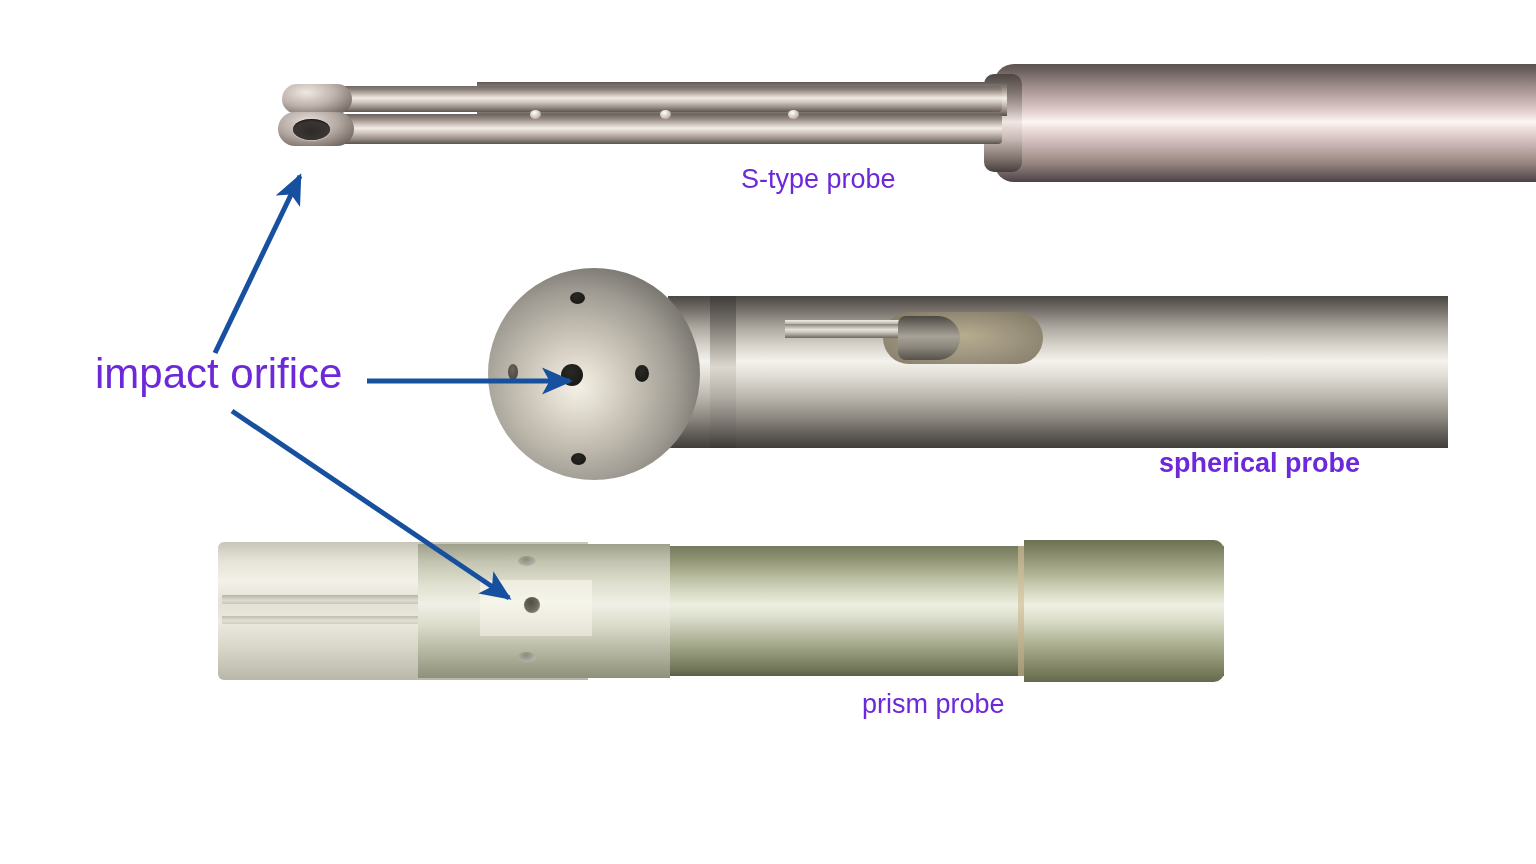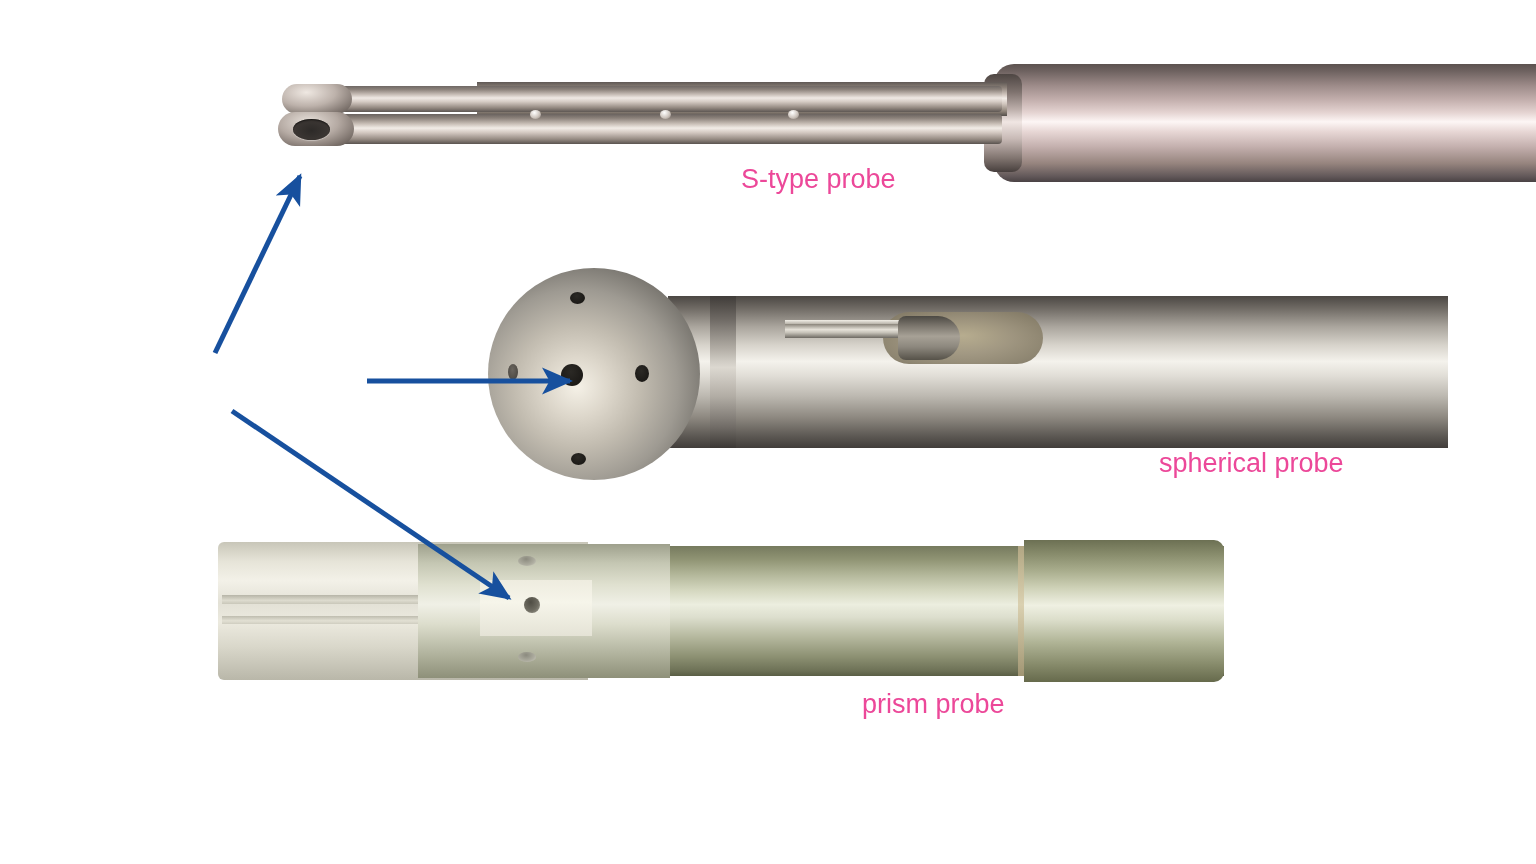--- a/index.html
+++ b/index.html
@@ -14,39 +14,40 @@
     position: relative;
     width: 1536px;
     height: 864px;
     background: #ffffff;
     overflow: hidden;
   }
 
   
   .label {
     position: absolute;
-    color: #ec4899;
+    color: #6d28d9;
     white-space: nowrap;
     font-family: "Liberation Sans", sans-serif;
     line-height: 1;
   }
   .label-main {
     font-size: 42px;
     left: 95px;
     top: 353px;
   }
   .label-stype {
     font-size: 27px;
     left: 741px;
     top: 166px;
   }
   .label-spherical {
     font-size: 27px;
     left: 1159px;
     top: 450px;
+    font-weight: bold;
   }
   .label-prism {
     font-size: 27px;
     left: 862px;
     top: 680px;
     margin-top: 11px;
   }
 
   
   #annotations {
@@ -363,20 +364,21 @@
       </marker>
     </defs>
 
     <line x1="215" y1="353" x2="300" y2="176" stroke="#17509e" stroke-width="5" marker-end="url(#ah)"></line>
 
     <line x1="367" y1="381" x2="570" y2="381" stroke="#17509e" stroke-width="5" marker-end="url(#ah)"></line>
 
     <line x1="232" y1="411" x2="509" y2="598" stroke="#17509e" stroke-width="5" marker-end="url(#ah)"></line>
   </svg>
 
+  <div class="label label-main">impact orifice</div>
 
   <div class="label label-stype">S-type probe</div>
 
   <div class="label label-spherical">spherical probe</div>
 
   <div class="label label-prism">prism probe</div>
 
 </div>
 
 </body></html>

